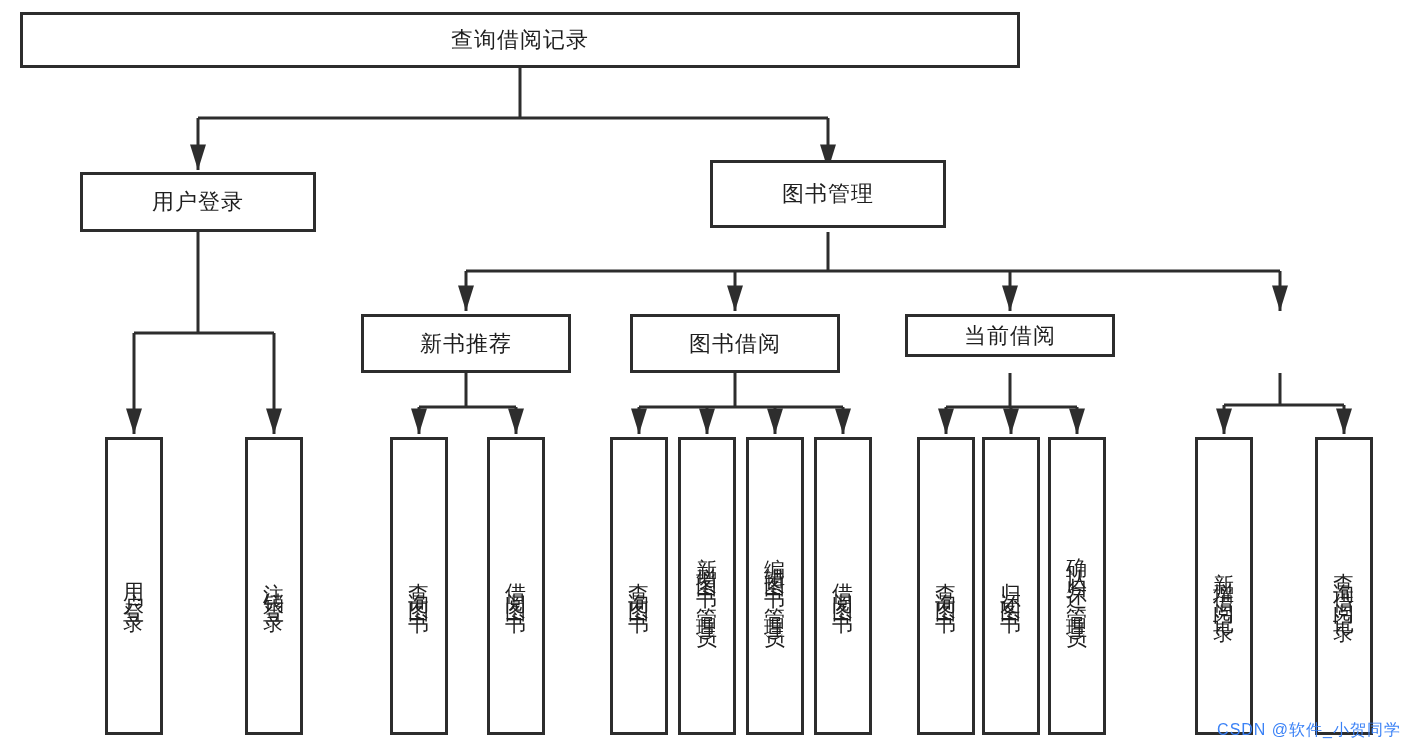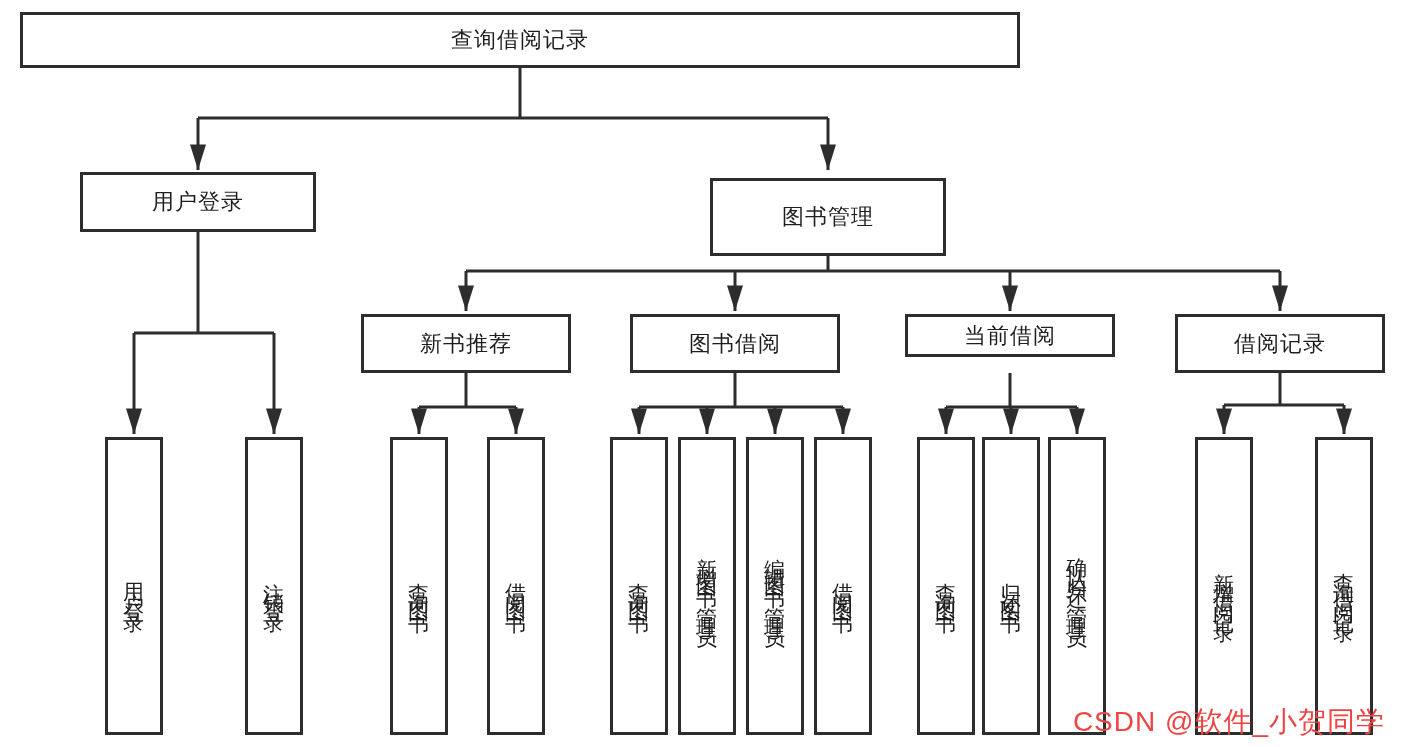--- a/index.html
+++ b/index.html
@@ -29,24 +29,24 @@
   }
   .node.v span{
     writing-mode:vertical-rl;
     text-orientation:mixed;
     font-size:21px;
     letter-spacing:10px;
     line-height:1;
   }
   .watermark{
     position:absolute;
-    right:20px;
+    right:4px;
     bottom:6px;
-    font-size:28px;
-    color:#ef4444;
+    font-size:16px;
+    color:#3b82f6;
     letter-spacing:1px;
     white-space:nowrap;
   }
 </style>
 </head>
 <body>
 
 <div class="canvas">
 
   <svg class="edges" width="1405" height="747">
@@ -106,35 +106,32 @@
     </g>
   </svg>
 
   <div class="node h" style="left:20px;top:12px;width:1000px;height:56px">
     <span>查询借阅记录</span>
   </div>
 
   <div class="node h" style="left:80px;top:172px;width:236px;height:60px">
     <span>用户登录</span>
   </div>
-  <div class="node h" style="left:710px;top:178px;width:236px;height:78px">
+  <div class="node h" style="left:710px;top:160px;width:236px;height:68px">
     <span>图书管理</span>
   </div>
 
   <div class="node h" style="left:630px;top:314px;width:210px;height:59px">
     <span>图书借阅</span>
   </div>
   <div class="node h" style="left:361px;top:314px;width:210px;height:59px">
     <span>新书推荐</span>
   </div>
   <div class="node h" style="left:905px;top:314px;width:210px;height:43px">
     <span>当前借阅</span>
-  </div>
-  <div class="node h" style="left:1175px;top:314px;width:210px;height:59px">
-    <span>借阅记录</span>
   </div>
 
   <div class="node v" style="left:105px;top:437px;width:58px;height:298px">
     <span>用户登录</span>
   </div>
   <div class="node v" style="left:245px;top:437px;width:58px;height:298px">
     <span>注销登录</span>
   </div>
 
   <div class="node v" style="left:390px;top:437px;width:58px;height:298px">

